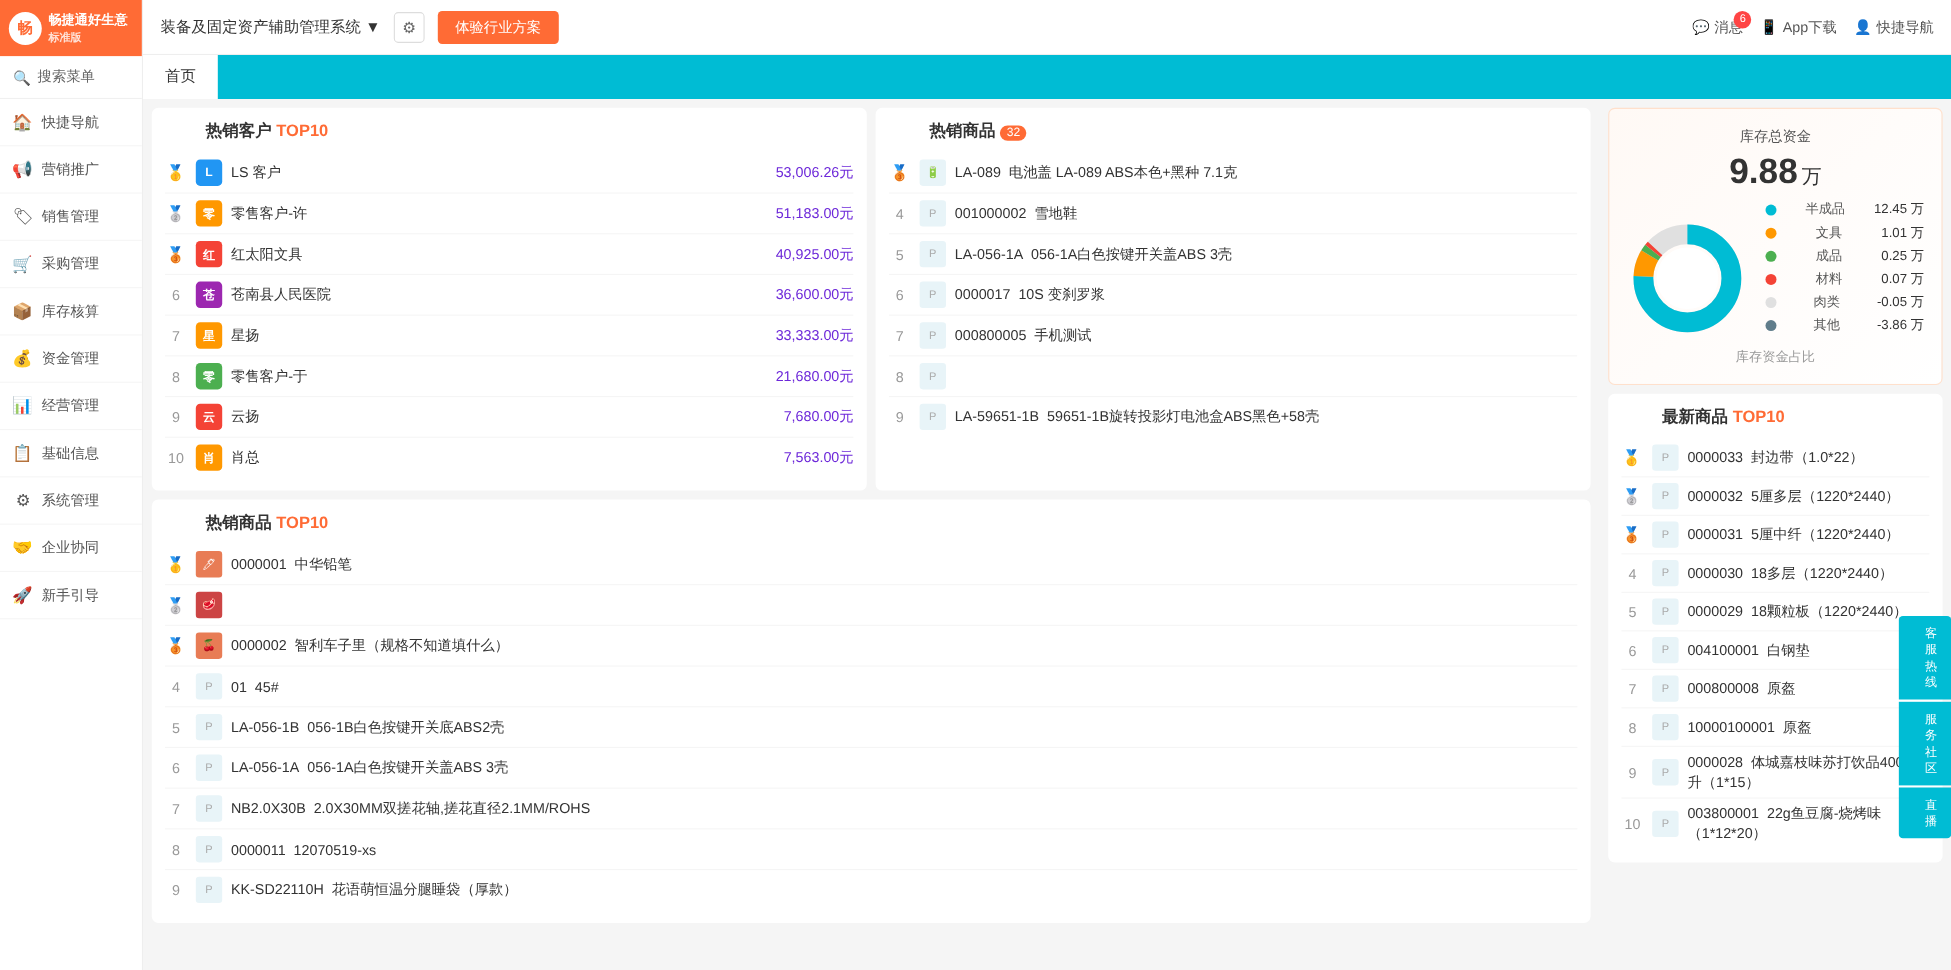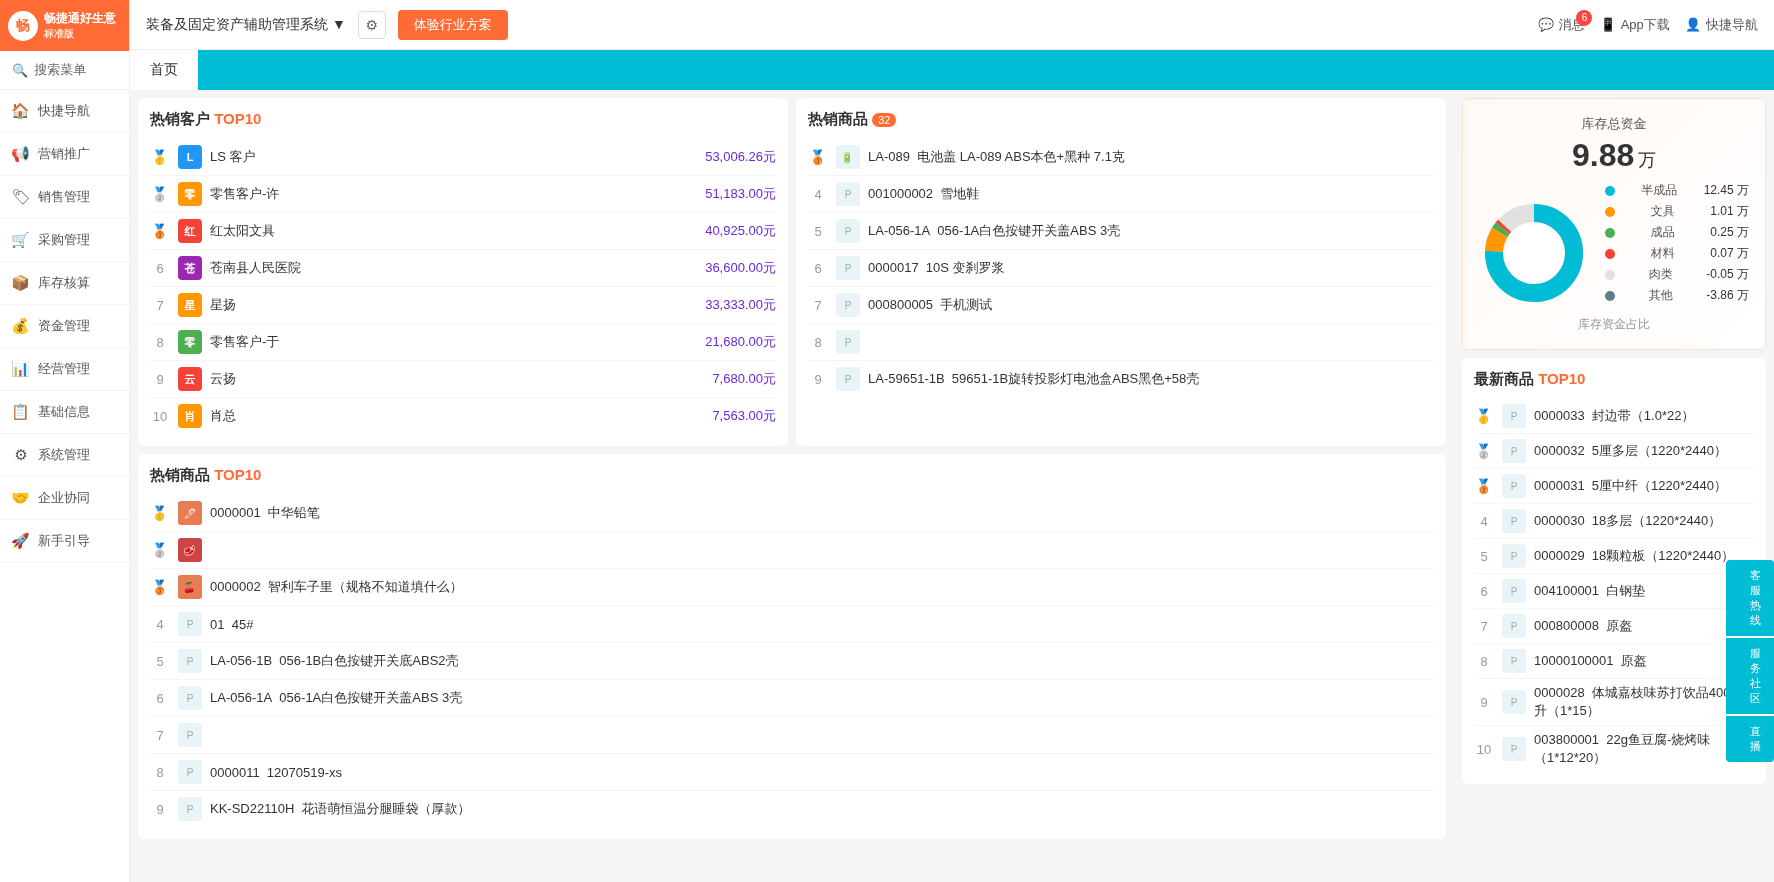--- a/index.html
+++ b/index.html
@@ -170,20 +170,21 @@
     .card {
       background: #fff;
       border-radius: 6px;
       padding: 12px;
     }
     .card-title {
       font-size: 15px;
       font-weight: bold;
       color: #333;
       margin-bottom: 10px;
+      margin-left: 37px;
     }
     .card-title span {
       color: #ff6b35;
     }
 
     
     .list-item {
       display: flex;
       align-items: center;
       padding: 6px 0;
@@ -549,20 +550,21 @@
             <span class="item-name">LA-056-1B&nbsp; 056-1B白色按键开关底ABS2壳</span>
           </div>
           <div class="list-item">
             <span class="rank-num">6</span>
             <div class="product-icon">P</div>
             <span class="item-name">LA-056-1A&nbsp; 056-1A白色按键开关盖ABS 3壳</span>
           </div>
           <div class="list-item">
             <span class="rank-num">7</span>
             <div class="product-icon">P</div>
+            <span class="item-name">NB2.0X30B&nbsp; 2.0X30MM双搓花轴,搓花直径2.1MM/ROHS</span>
           </div>
           <div class="list-item">
             <span class="rank-num">8</span>
             <div class="product-icon">P</div>
             <span class="item-name">0000011&nbsp; 12070519-xs</span>
           </div>
           <div class="list-item">
             <span class="rank-num">9</span>
             <div class="product-icon">P</div>
             <span class="item-name">KK-SD22110H&nbsp; 花语萌恒温分腿睡袋（厚款）</span>

